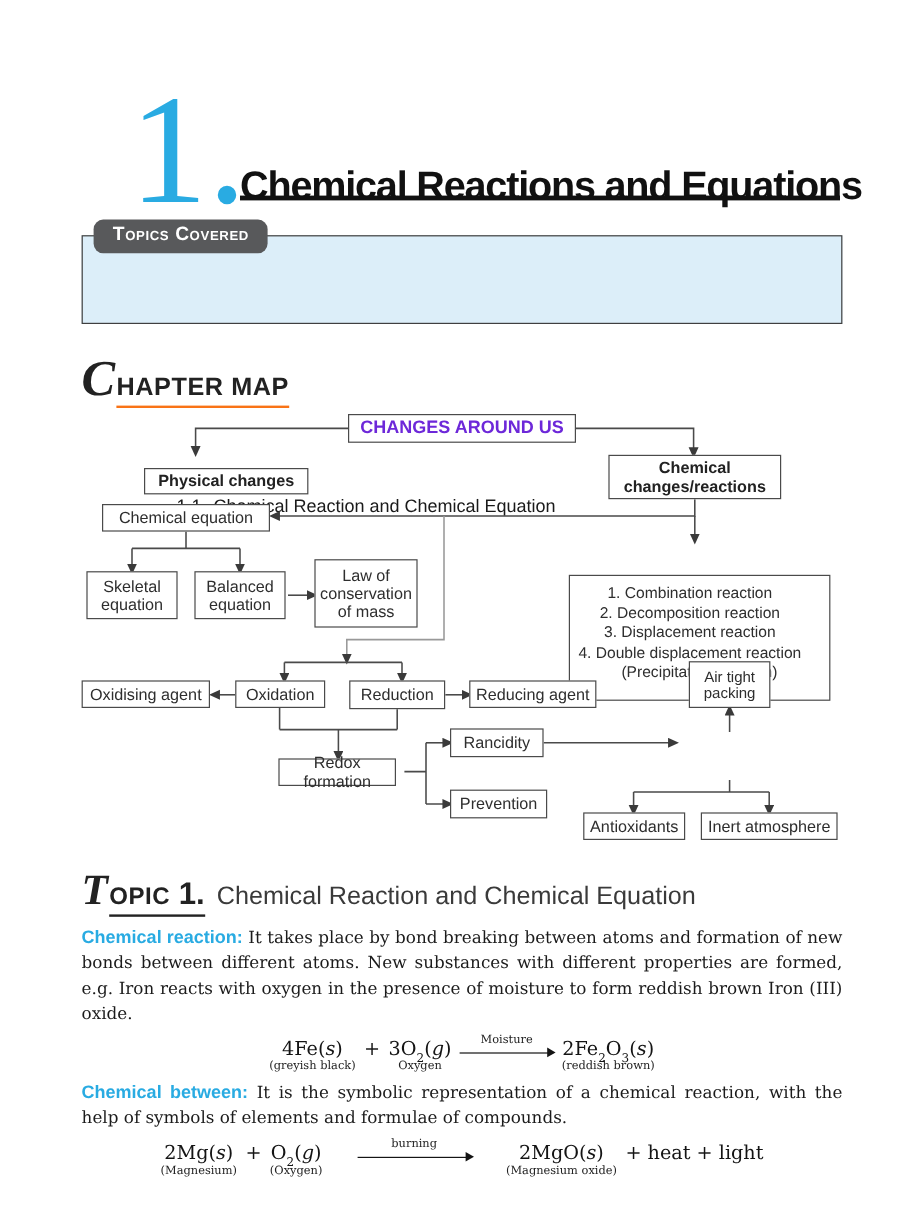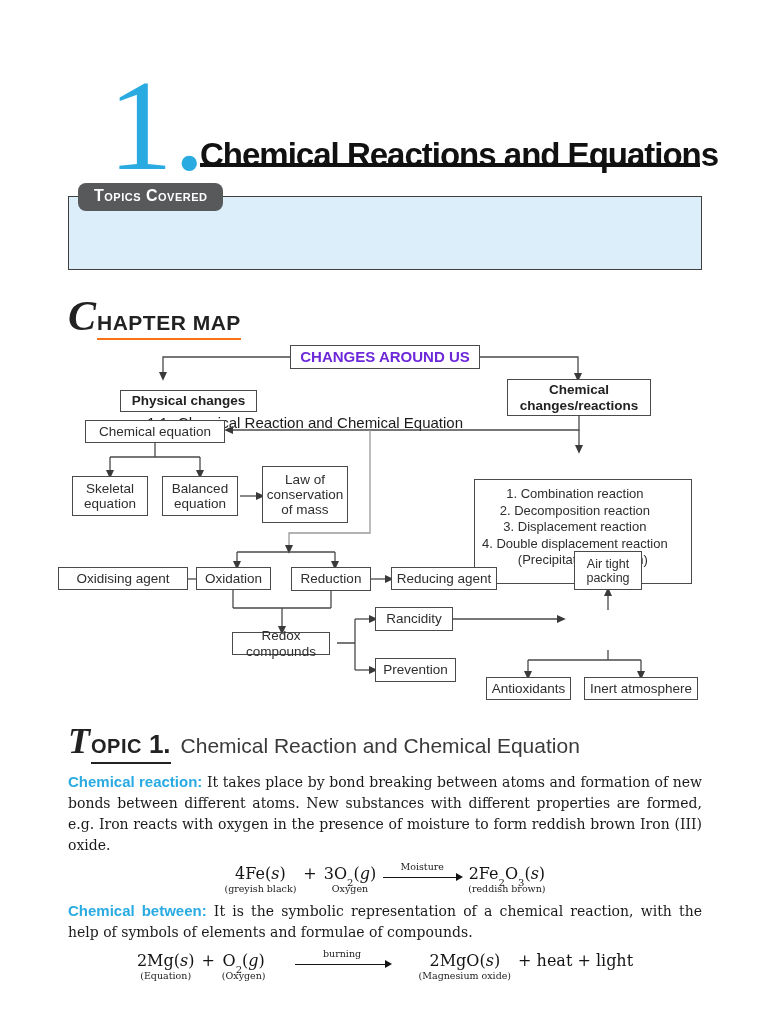--- a/index.html
+++ b/index.html
@@ -42,21 +42,21 @@
   .mbold{font-weight:bold;color:#222;}
   .b-changes{left:290px;top:5px;width:190px;height:24px;color:#6d28d9;font-weight:bold;font-size:15px;}
   .b-physical{left:120px;top:50px;width:137px;height:22px;}
   .b-chemical{left:507px;top:39px;width:144px;height:37px;}
   .b-chemeq{left:85px;top:80px;width:140px;height:23px;}
   .b-skeletal{left:72px;top:136px;width:76px;height:40px;}
   .b-balanced{left:162px;top:136px;width:76px;height:40px;}
   .b-law{left:262px;top:126px;width:86px;height:57px;}
   .b-types{left:474px;top:111px;width:218px;height:105px;align-items:flex-start;justify-content:flex-start;
            text-align:center;padding:6px 7px;font-size:13px;line-height:16.5px;margin-top:28px;}
-  .b-oxidising{left:58px;top:227px;width:130px;height:23px;}
+  .b-oxidising{left:68px;top:227px;width:107px;height:23px;}
   .b-oxidation{left:196px;top:227px;width:75px;height:23px;}
   .b-reduction{left:291px;top:227px;width:80px;height:24px;}
   .b-reducing{left:391px;top:227px;width:106px;height:23px;}
   .b-airtight{left:574px;top:211px;width:68px;height:39px;font-size:12.5px;}
   .b-rancidity{left:375px;top:267px;width:78px;height:24px;}
   .b-methods{left:563px;top:270px;width:89px;height:40px;font-size:13px;}
   .b-redox{left:232px;top:292px;width:98px;height:23px;}
   .b-corrosion{left:375px;top:318px;width:81px;height:24px;}
   .b-antiox{left:486px;top:337px;width:85px;height:23px;}
   .b-inert{left:584px;top:337px;width:114px;height:23px;}
@@ -169,21 +169,21 @@
         <span class="rt-line">4. Double displacement reaction</span>
         <span class="rt-line indent">(Precipitation reaction)</span>
       </div>
     </div>
     <div class="mbox b-oxidising">Oxidising agent</div>
     <div class="mbox b-oxidation">Oxidation</div>
     <div class="mbox b-reduction">Reduction</div>
     <div class="mbox b-reducing">Reducing agent</div>
     <div class="mbox b-airtight">Air tight packing</div>
     <div class="mbox b-rancidity">Rancidity</div>
-    <div class="mbox b-redox">Redox compounds</div>
+    <div class="mbox b-redox">Redox formation</div>
     <div class="mbox b-corrosion">Prevention</div>
     <div class="mbox b-antiox">Antioxidants</div>
     <div class="mbox b-inert">Inert atmosphere</div>
   </div>
 
   <div class="content">
     <div class="topic-head">
       <span class="f-init">T</span>
       <span class="tp-underlined">
         <span class="tp-opic">OPIC</span>
@@ -215,21 +215,21 @@
           <span class="formula">2Fe<sub>2</sub>O<sub>3</sub>(<i>s</i>)</span>
           <span class="slbl">(reddish brown)</span>
         </span>
       </div>
 
     <p class="para"><span class="lead">Chemical between:</span> <span>It is the symbolic representation of a chemical reaction, with the help of symbols of elements and formulae of compounds.</span></p>
 
     <div class="equation">
         <span class="species">
           <span class="formula">2Mg(<i>s</i>)</span>
-          <span class="slbl">(Equation)</span>
+          <span class="slbl">(Magnesium)</span>
         </span>
         <span class="species">
           <span class="formula">+</span>
           <span class="slbl"></span>
         </span>
         <span class="species">
           <span class="formula">O<sub>2</sub>(<i>g</i>)</span>
           <span class="slbl">(Oxygen)</span>
         </span>
         <span class="rxn-arrow wide">

